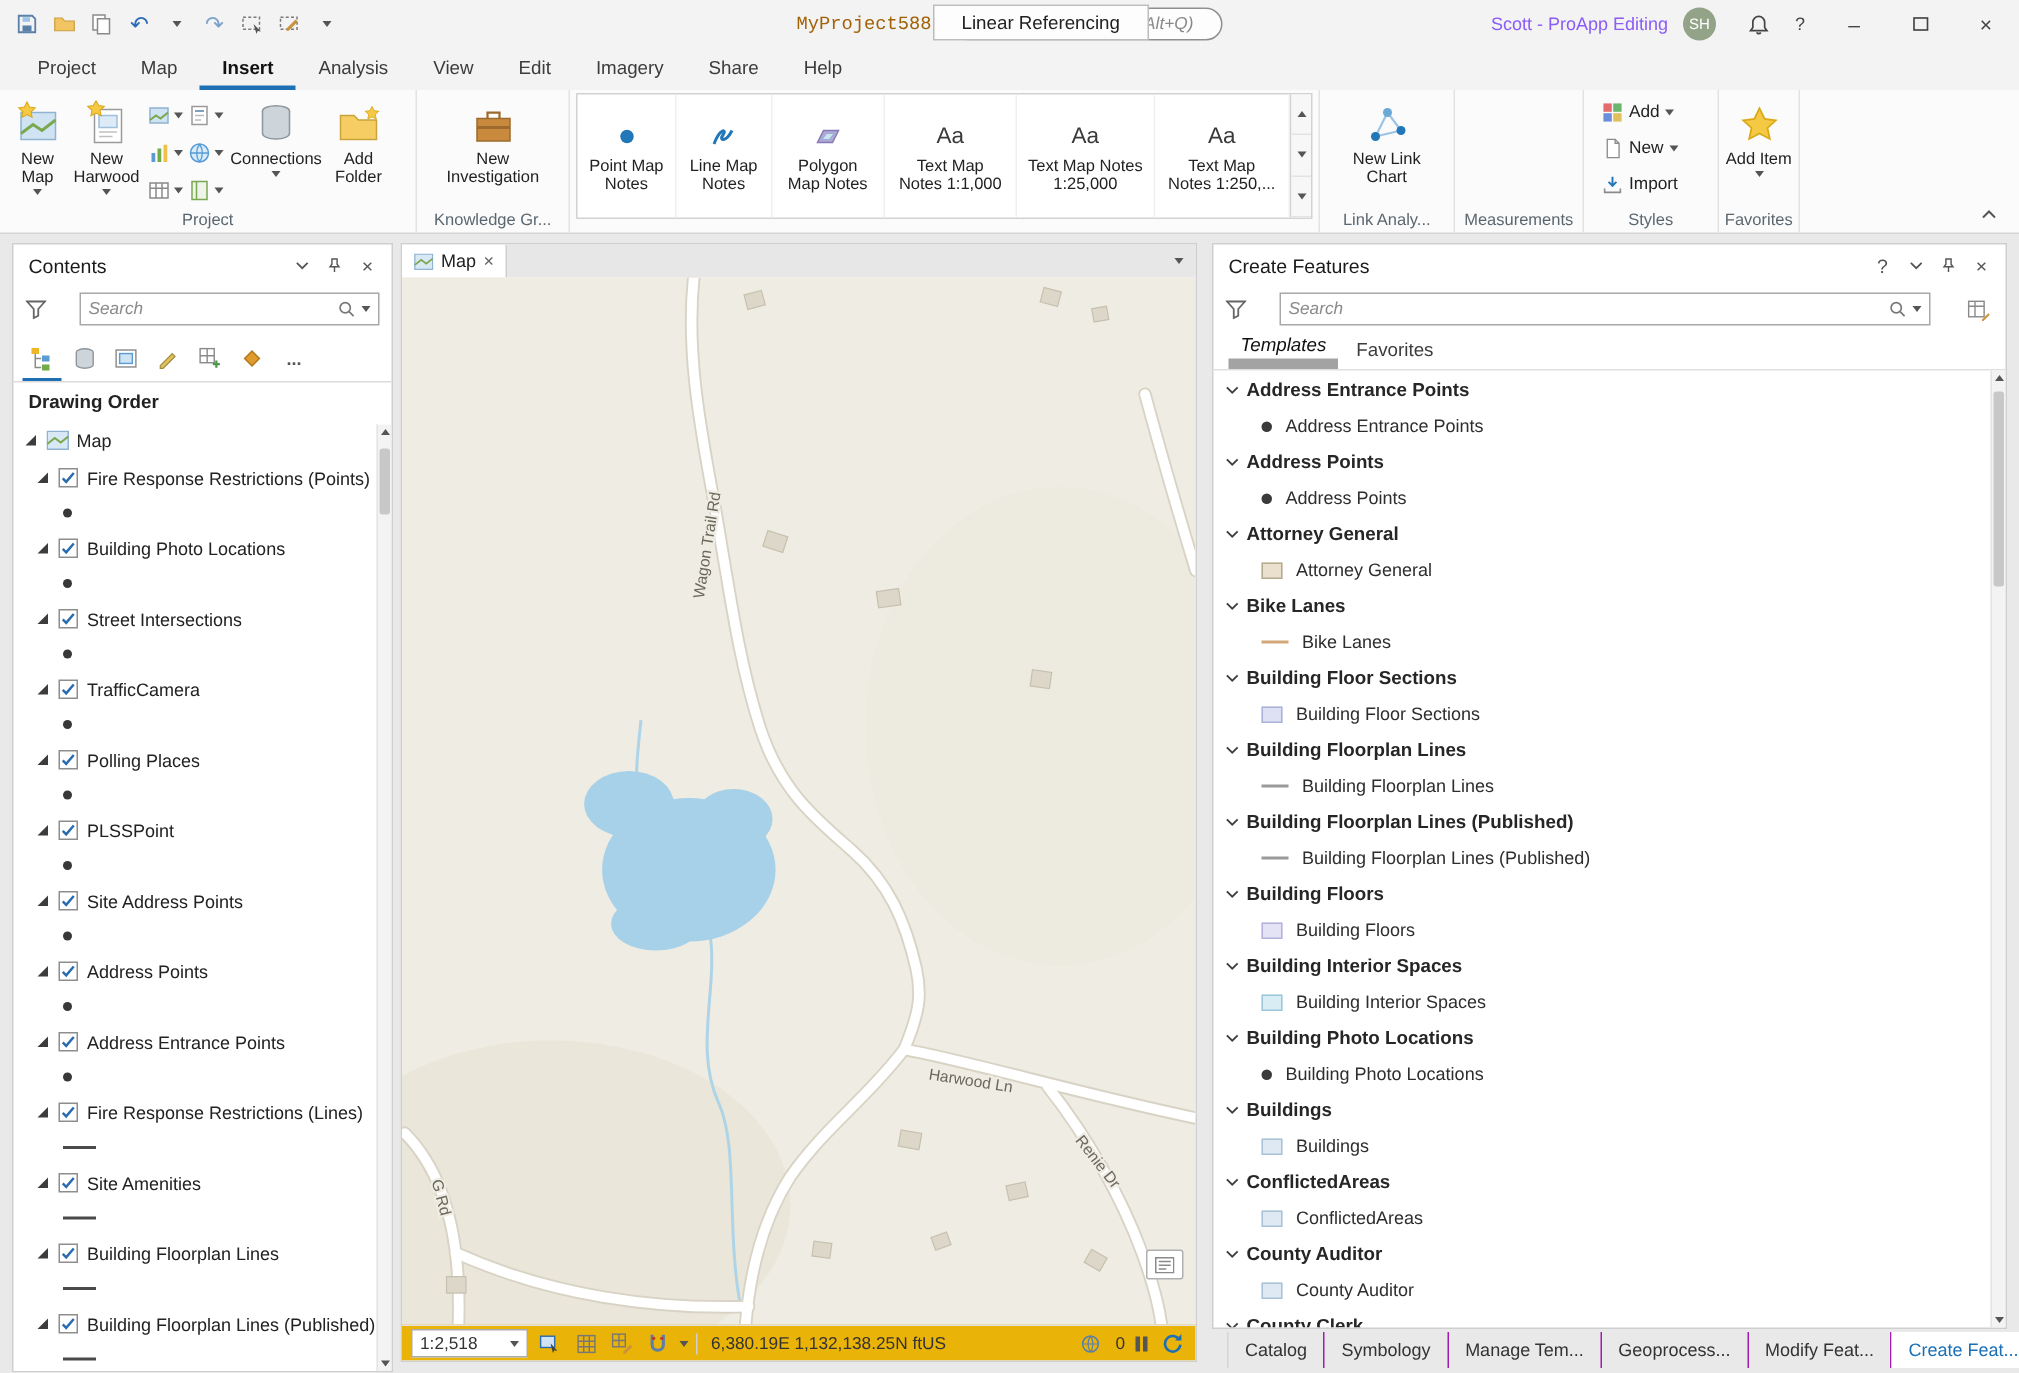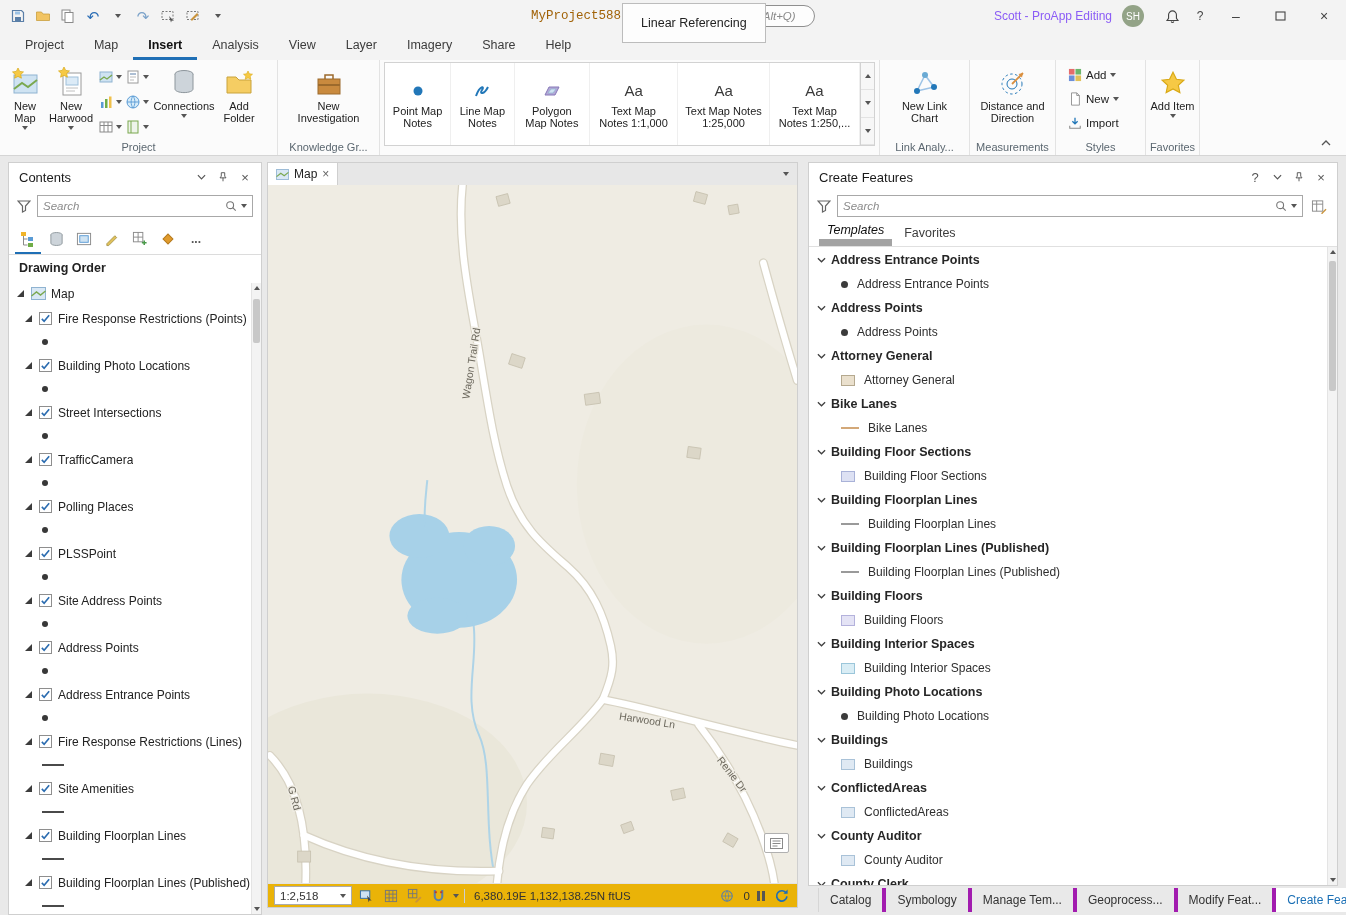--- a/index.html
+++ b/index.html
@@ -21,21 +21,21 @@
   .tb-right{margin-left:auto;height:32px;display:flex;align-items:center;}
   .account{font-size:12px;color:#8b5cf6;margin-right:10px;white-space:nowrap;}
   .avatar{width:22px;height:22px;border-radius:50%;background:#93a387;color:#fff;font-size:10px;display:flex;align-items:center;justify-content:center;margin-right:14px;}
   .tb-ic{width:28px;height:28px;display:flex;align-items:center;justify-content:center;color:#444;}
   .win-btn{width:44px;height:32px;display:flex;align-items:center;justify-content:center;font-size:14px;color:#444;}
 
   
   .ribbon-tabs{position:absolute;top:32px;left:0;width:100%;height:28px;background:#f3f3f3;display:flex;align-items:stretch;padding-left:10px;}
   .rtab{padding:0 15px;display:flex;align-items:center;font-size:12.5px;color:#3c3c3c;border-bottom:3px solid transparent;}
   .rtab.active{color:#111;font-weight:bold;border-bottom:3px solid #1f6fb5;}
-  .ctx-tab{position:absolute;left:622px;top:3px;height:40px;padding:0 18px;border:1px solid #bcbcbc;background:#fdfdfd;display:flex;align-items:center;font-size:12.5px;color:#222;}
+  .ctx-tab{position:absolute;left:622px;top:3px;height:24px;padding:0 18px;border:1px solid #bcbcbc;background:#fdfdfd;display:flex;align-items:center;font-size:12.5px;color:#222;}
 
   
   .ribbon{position:absolute;top:60px;left:0;width:100%;height:96px;background:#fbfbfb;border-bottom:1px solid #d5d5d5;display:flex;}
   .rgroup{position:relative;height:100%;border-right:1px solid #e3e3e3;flex:none;}
   .rgroup-content{display:flex;align-items:flex-start;height:78px;padding:2px 3px;}
   .rgroup-label{position:absolute;bottom:2px;left:0;right:0;text-align:center;font-size:11px;color:#5b6770;white-space:nowrap;overflow:hidden;}
   .bigbtn{height:76px;display:flex;flex-direction:column;align-items:center;padding-top:3px;font-size:11px;line-height:12px;text-align:center;color:#222;border-radius:2px;}
   .bigbtn .ic{height:32px;display:flex;align-items:flex-end;justify-content:center;margin-bottom:3px;}
   .bigbtn .tri{margin-top:2px;}
   .mini-grid{display:grid;grid-template-columns:27px 27px;grid-auto-rows:25px;margin:2px 1px;}
@@ -48,21 +48,21 @@
   .gal-scroll div{flex:1;display:flex;align-items:center;justify-content:center;background:#f7f7f7;border-bottom:1px solid #e3e3e3;}
   .utri{width:0;height:0;border-left:3.5px solid transparent;border-right:3.5px solid transparent;border-bottom:4px solid #555;}
   .stylebtn{display:flex;align-items:center;gap:4px;height:24px;padding:0 6px;font-size:11.5px;color:#222;border-radius:2px;}
   .ribbon-collapse{position:absolute;right:10px;bottom:4px;width:20px;height:16px;display:flex;align-items:center;justify-content:center;}
 
   
   .panel{position:absolute;background:#fff;border:1px solid #cfcfcf;overflow:hidden;}
   .panel-header{height:28px;display:flex;align-items:center;padding:0 6px 0 10px;font-size:13px;color:#1a1a1a;}
   .ph-icons{margin-left:auto;display:flex;align-items:center;gap:2px;}
   .ph-ic{width:20px;height:20px;display:flex;align-items:center;justify-content:center;color:#555;font-size:13px;}
-  .search-row{height:30px;display:flex;align-items:center;padding:0 8px;gap:6px;}
+  .search-row{height:30px;display:flex;align-items:center;padding:0 8px;gap:22px;}
   .search-box{flex:1;height:22px;border:1px solid #a8a8a8;background:#fff;display:flex;align-items:center;padding:0 5px;gap:4px;min-width:0;}
   .search-box input{border:none;outline:none;flex:1;font-family:inherit;font-size:11.5px;color:#333;min-width:0;background:transparent;}
   .search-box input::placeholder{font-style:italic;color:#8a8a8a;}
 
   
   #contents-panel{left:8px;top:162px;width:254px;height:753px;}
   .contents-toolbar{height:34px;display:flex;align-items:flex-end;gap:2px;padding:0 6px;border-bottom:1px solid #dcdcdc;}
   .ct-ic{width:26px;height:28px;display:flex;align-items:center;justify-content:center;border-bottom:2px solid transparent;}
   .ct-ic.sel{border-bottom:2px solid #1f6fb5;}
   .drawing-order{height:26px;display:flex;align-items:center;padding-left:10px;font-size:12.5px;font-weight:bold;color:#222;}
@@ -114,21 +114,21 @@
   .cf-line.gray{border-color:#9a9a9a;}
   .cf-line.tan{border-color:#d3a878;}
 
   
   .vscroll{position:absolute;right:0;width:10px;background:#f3f3f3;border-left:1px solid #e4e4e4;}
   .vthumb{position:absolute;left:1px;right:1px;background:#c8c8c8;border-radius:2px;}
   .varrow{position:absolute;left:0;right:0;height:10px;display:flex;align-items:center;justify-content:center;}
 
   
   .dock-tabs{position:absolute;left:808px;top:888px;right:0;height:24px;display:flex;align-items:stretch;padding-left:10px;background:#e9e9e9;}
-  .dtab{display:flex;align-items:center;padding:0 11px;font-size:12px;color:#333;border-right:4px solid #a21caf;white-space:nowrap;}
+  .dtab{display:flex;align-items:center;padding:0 11px;font-size:12px;color:#333;border-right:1px solid #a21caf;white-space:nowrap;}
   .dtab:first-child{border-left:1px solid #d6d6d6;}
   .dtab.active{background:#fff;color:#1a6fb5;}
 
   .map-label{font-size:10.5px;fill:#6b675c;paint-order:stroke;stroke:#efece3;stroke-width:3px;}
 </style>
 </head>
 <body>
 
 <div class="titlebar">
   <div class="qat">
@@ -206,21 +206,21 @@
     <span class="win-btn">×</span>
   </div>
 </div>
 
 <div class="ribbon-tabs" id="ribbon-tab-strip">
     <div class="rtab">Project</div>
     <div class="rtab">Map</div>
     <div class="rtab active">Insert</div>
     <div class="rtab">Analysis</div>
     <div class="rtab">View</div>
-    <div class="rtab">Layer</div>
+    <div class="rtab">Edit</div>
     <div class="rtab">Imagery</div>
     <div class="rtab">Share</div>
     <div class="rtab">Help</div>
   </div>
 <div class="ctx-tab">Linear Referencing</div>
 
 <div class="ribbon">
 
   <div class="rgroup" style="width:278px">
     <div class="rgroup-content">
@@ -410,33 +410,20 @@
               <circle cx="23" cy="18" r="3" fill="#2277b8"></circle>
             </svg>
         </span>
         <span class="lbl">New Link Chart</span>
       </div>
     </div>
     <div class="rgroup-label">Link Analy...</div>
   </div>
 
   <div class="rgroup" style="width:86px">
-    <div class="rgroup-content" style="justify-content:center;width:100%">
-      <div class="bigbtn" style="width:78px">
-        <span class="ic">
-          <svg width="28" height="28" viewBox="0 0 28 28">
-              <circle cx="13" cy="15" r="10" fill="none" stroke="#2277b8" stroke-dasharray="2.5 2.5"></circle>
-              <circle cx="13" cy="15" r="5" fill="none" stroke="#2277b8"></circle>
-              <line x1="13" y1="15" x2="24" y2="4" stroke="#d98f3f" stroke-width="1.8"></line>
-              <path d="M24 4l-4.5 1 3.5 3.5z" fill="#d98f3f"></path>
-            </svg>
-        </span>
-        <span class="lbl">Distance and Direction</span>
-      </div>
-    </div>
     <div class="rgroup-label">Measurements</div>
   </div>
 
   <div class="rgroup" style="width:90px">
     <div class="rgroup-content" style="flex-direction:column;align-items:stretch;gap:1px;padding:3px 6px">
       <div class="stylebtn">
         <svg width="14" height="14" viewBox="0 0 15 15">
             <rect x="1" y="1" width="6" height="6" fill="#e46c6c"></rect>
             <rect x="8" y="1" width="6" height="6" fill="#6cb56c"></rect>
             <rect x="1" y="8" width="6" height="6" fill="#6c8fd9"></rect>

